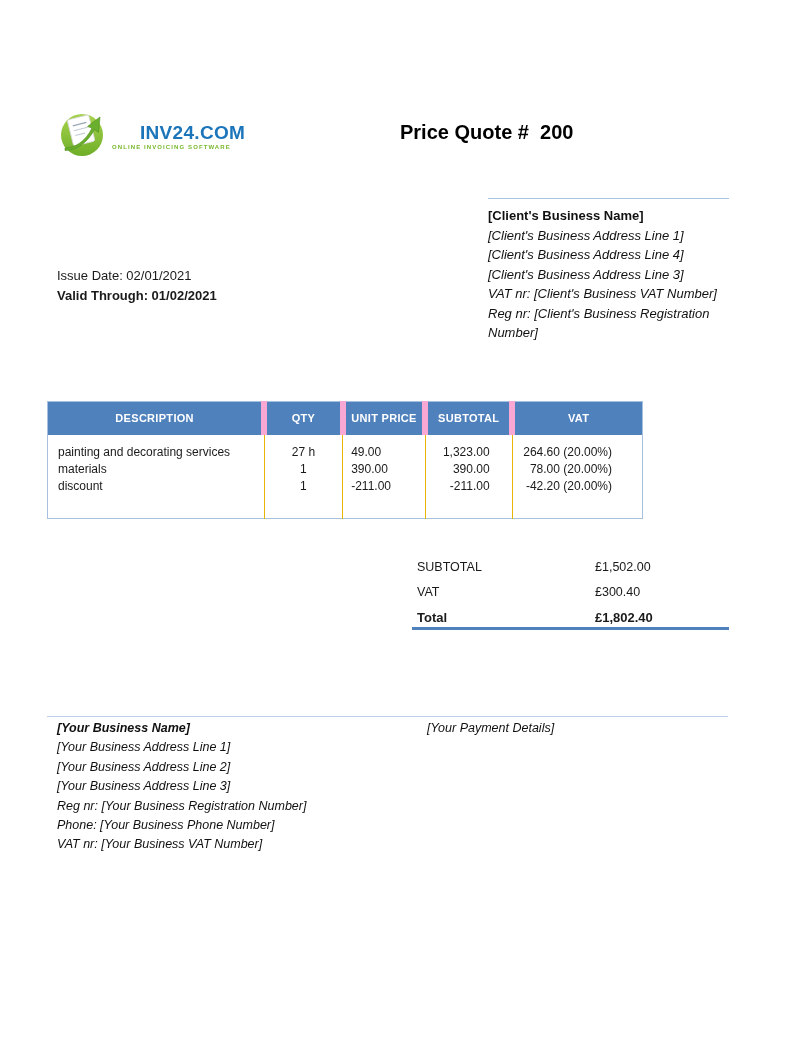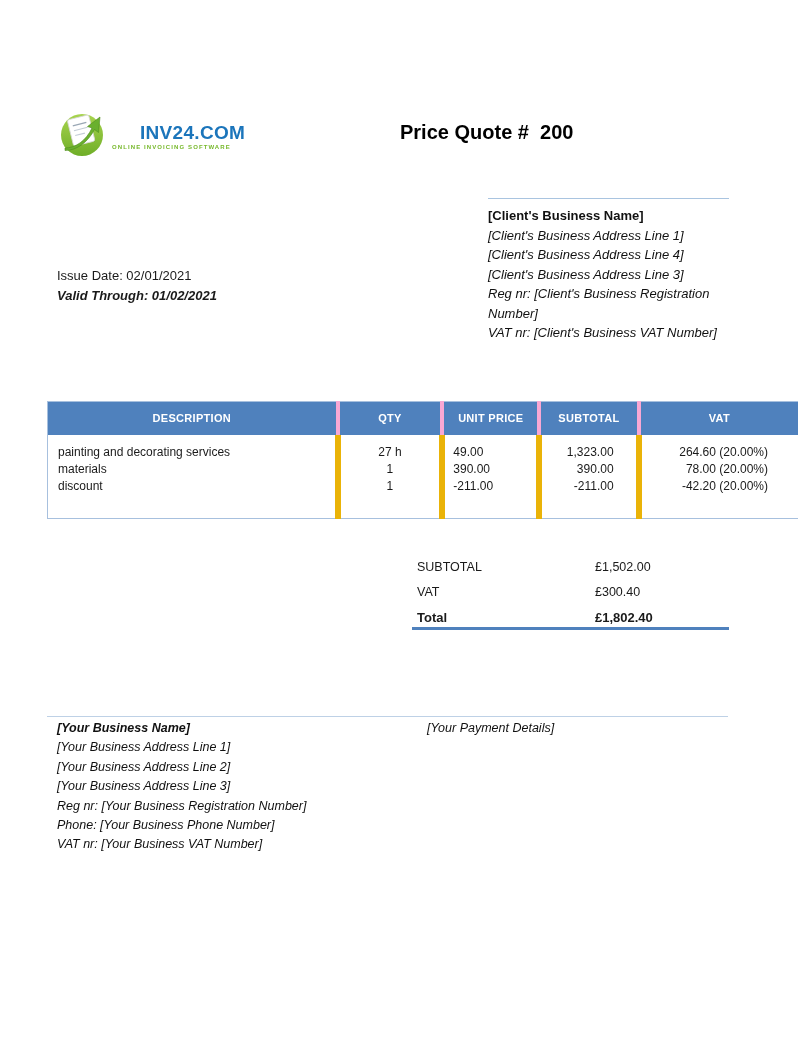--- a/index.html
+++ b/index.html
@@ -31,41 +31,41 @@
 
   
   .made-for { position: absolute; left: 488px; top: 193px; width: 245px; }
   .made-for-heading { font-size: 12.5px; font-weight: bold; color: #111; letter-spacing: 0.2px; }
   .made-for-rule { height: 1px; background: #a9c4e0; width: 241px; margin-top: 5px; margin-bottom: 7px; }
   .client-name { font-size: 13px; font-weight: bold; color: #111; line-height: 19.5px; }
   .client-line { font-size: 13px; font-style: italic; color: #111; line-height: 19.5px; }
 
   
   .dates { position: absolute; left: 57px; top: 266px; font-size: 13px; line-height: 20px; }
-  .dates .bold { font-weight: bold; font-style: italic; }
-
-  
-  .items { position: absolute; left: 47px; top: 401px; width: 752px; border-collapse: collapse; }
+  .dates .bold { font-weight: bold; }
+
+  
+  .items { position: absolute; left: 47px; top: 401px; width: 596px; border-collapse: collapse; }
   .items col.c-desc { width: 263px; }
   .items col.c-qty  { width: 95px; }
   .items col.c-unit { width: 88px; }
   .items col.c-sub  { width: 90px; }
   .items col.c-vat  { width: 145px; }
   .items { border: 1px solid #a7c0de; }
   .items thead th {
     background: #4f81bd; color: #ffffff;
     font-size: 11px; font-weight: bold; letter-spacing: 0.3px;
     height: 33px; text-align: center; vertical-align: middle;
-    border-left: 4px solid #f9a8d4;
+    border-left: 6px solid #f9a8d4;
   }
   .items thead th:first-child { border-left: none; }
   .items tbody td {
     font-size: 12px; color: #1a1a1a;
     padding: 1.5px 8px;
-    border-left: 6px solid #eab308;
+    border-left: 1px solid #eab308;
     vertical-align: top;
   }
   .items tbody td:first-child { border-left: none; padding-left: 10px; }
   .items tbody tr.first td { padding-top: 10px; }
   .items td.qty  { text-align: center; }
   .items td.unit { text-align: left; padding-right: 18px; }
   .items td.sub  { text-align: right; padding-right: 22px; }
   .items td.vat  { text-align: right; padding-right: 30px; }
   .items tr.spacer td { height: 24px; }
 
@@ -119,22 +119,22 @@
   </div>
 
   <div class="doc-title">Price Quote #  200</div>
 
   <div class="made-for">
     <div class="made-for-rule"></div>
     <div class="client-name">[Client's Business Name]</div>
     <div class="client-line">[Client's Business Address Line 1]</div>
     <div class="client-line">[Client's Business Address Line 4]</div>
     <div class="client-line">[Client's Business Address Line 3]</div>
+    <div class="client-line">VAT nr: [Client's Business VAT Number]</div>
     <div class="client-line">Reg nr: [Client's Business Registration Number]</div>
-    <div class="client-line">VAT nr: [Client's Business VAT Number]</div>
   </div>
 
   <div class="dates">
     <div>Issue Date: 02/01/2021</div>
     <div class="bold">Valid Through: 01/02/2021</div>
   </div>
 
   <table class="items">
     <colgroup>
       <col class="c-desc">

